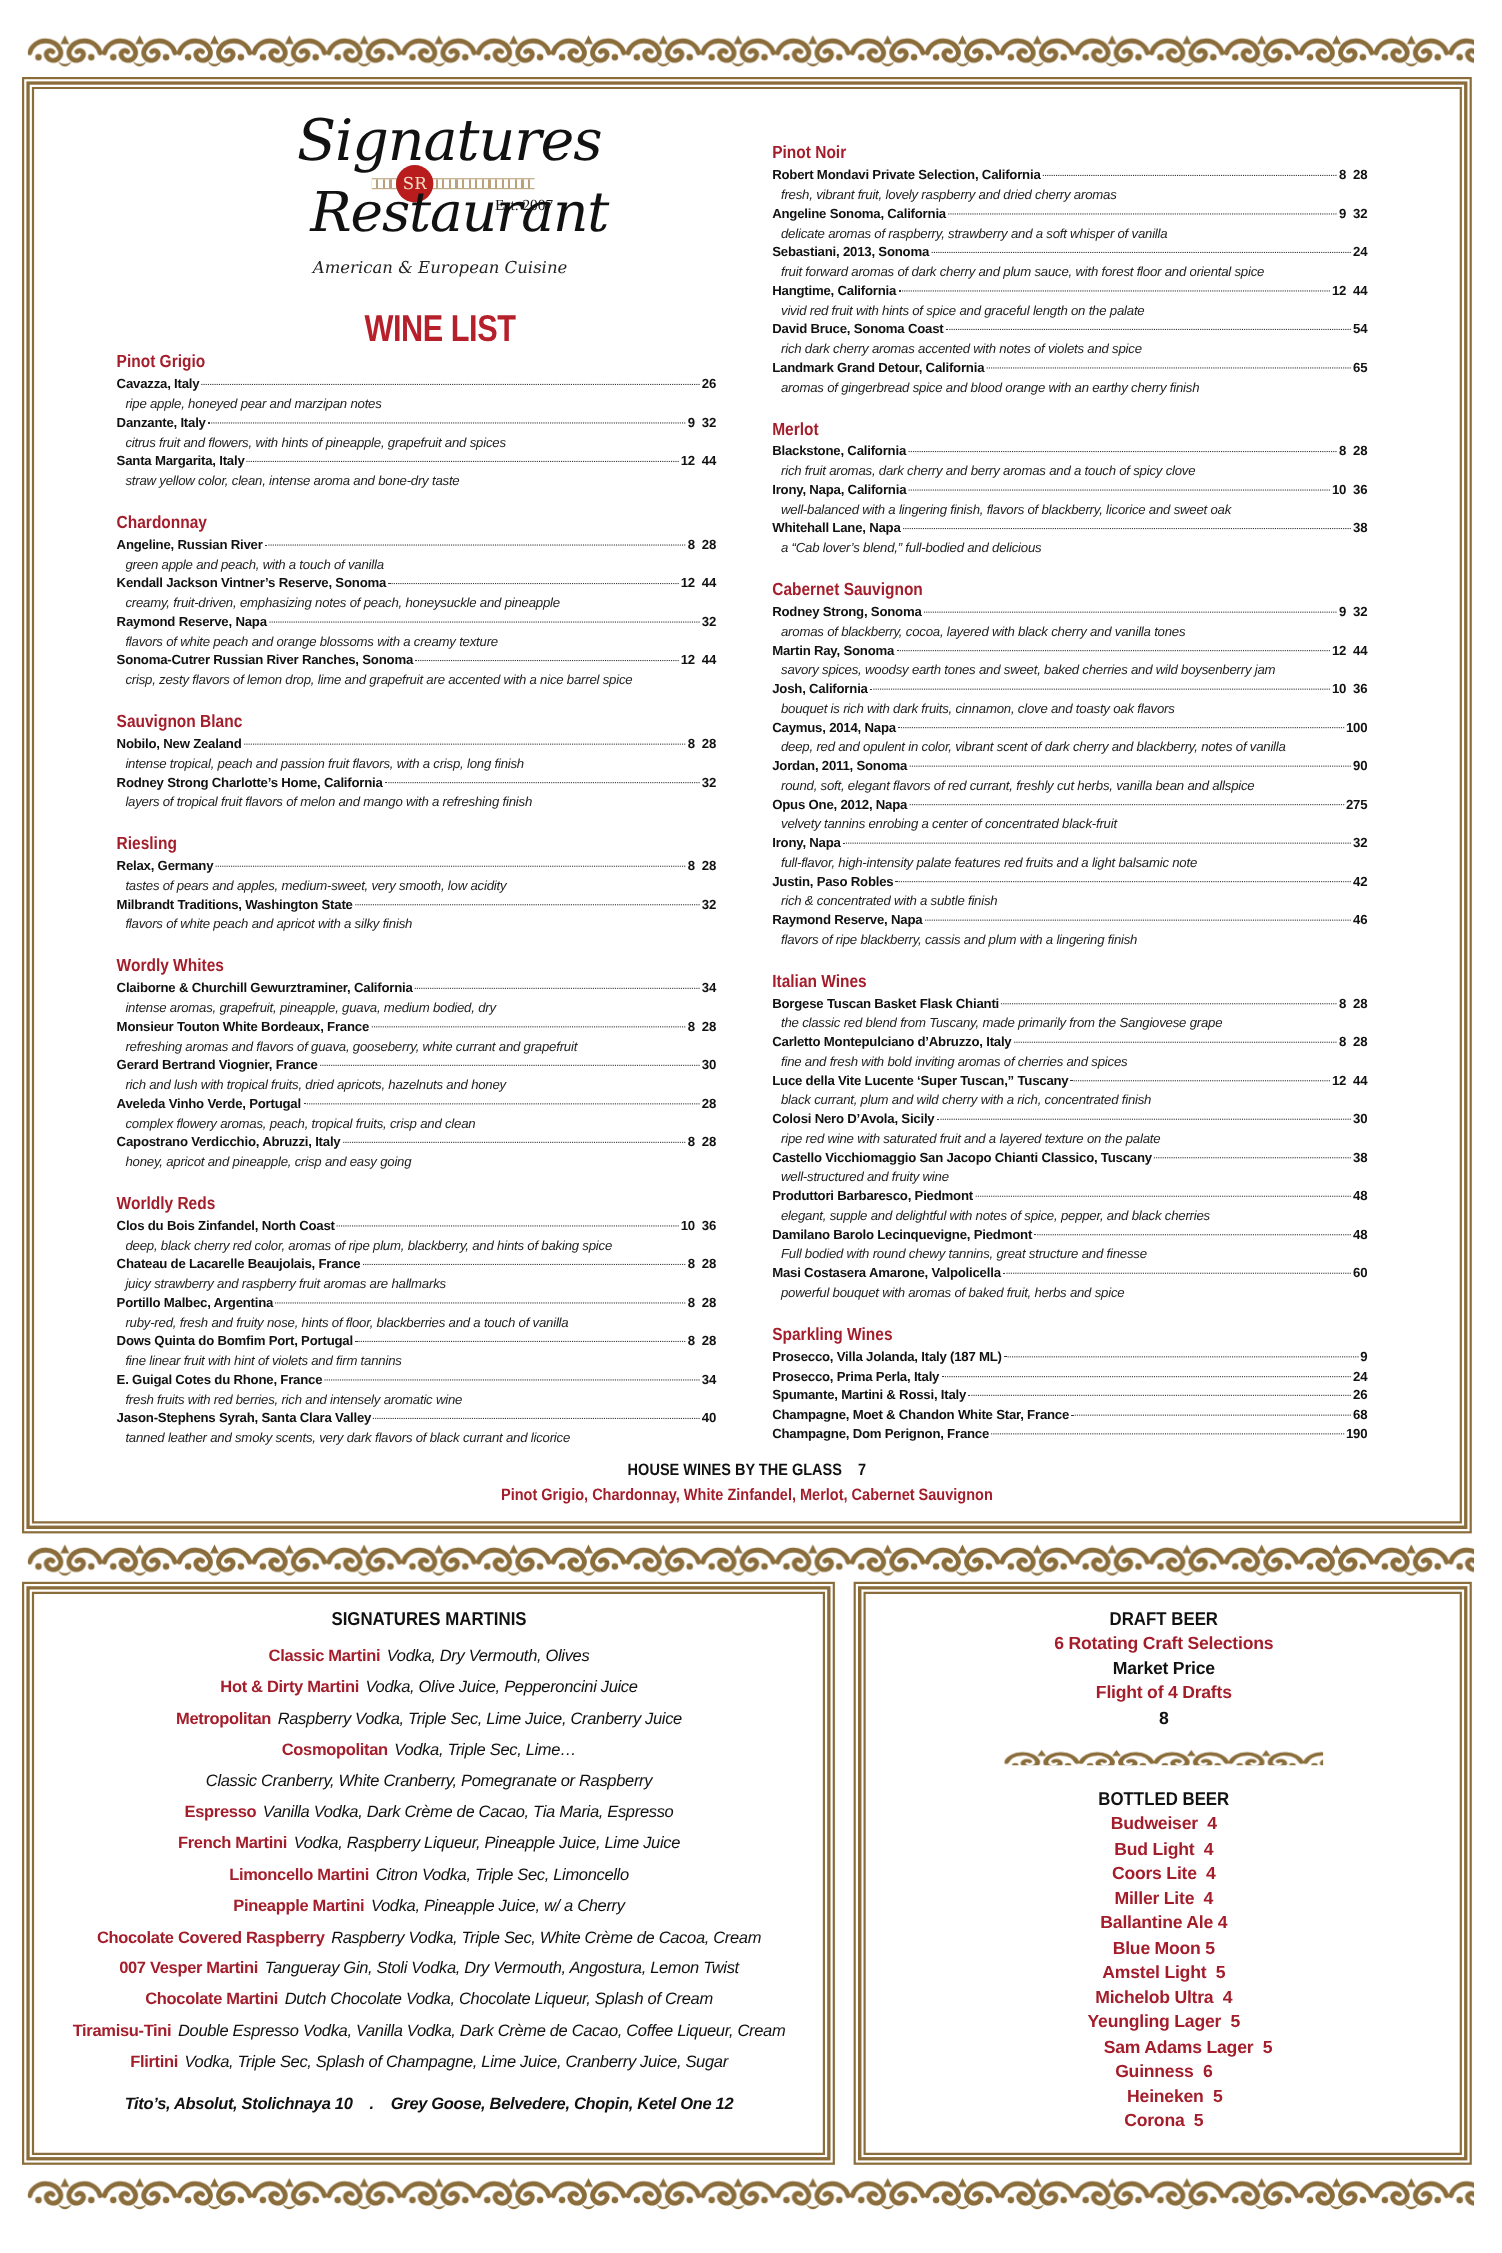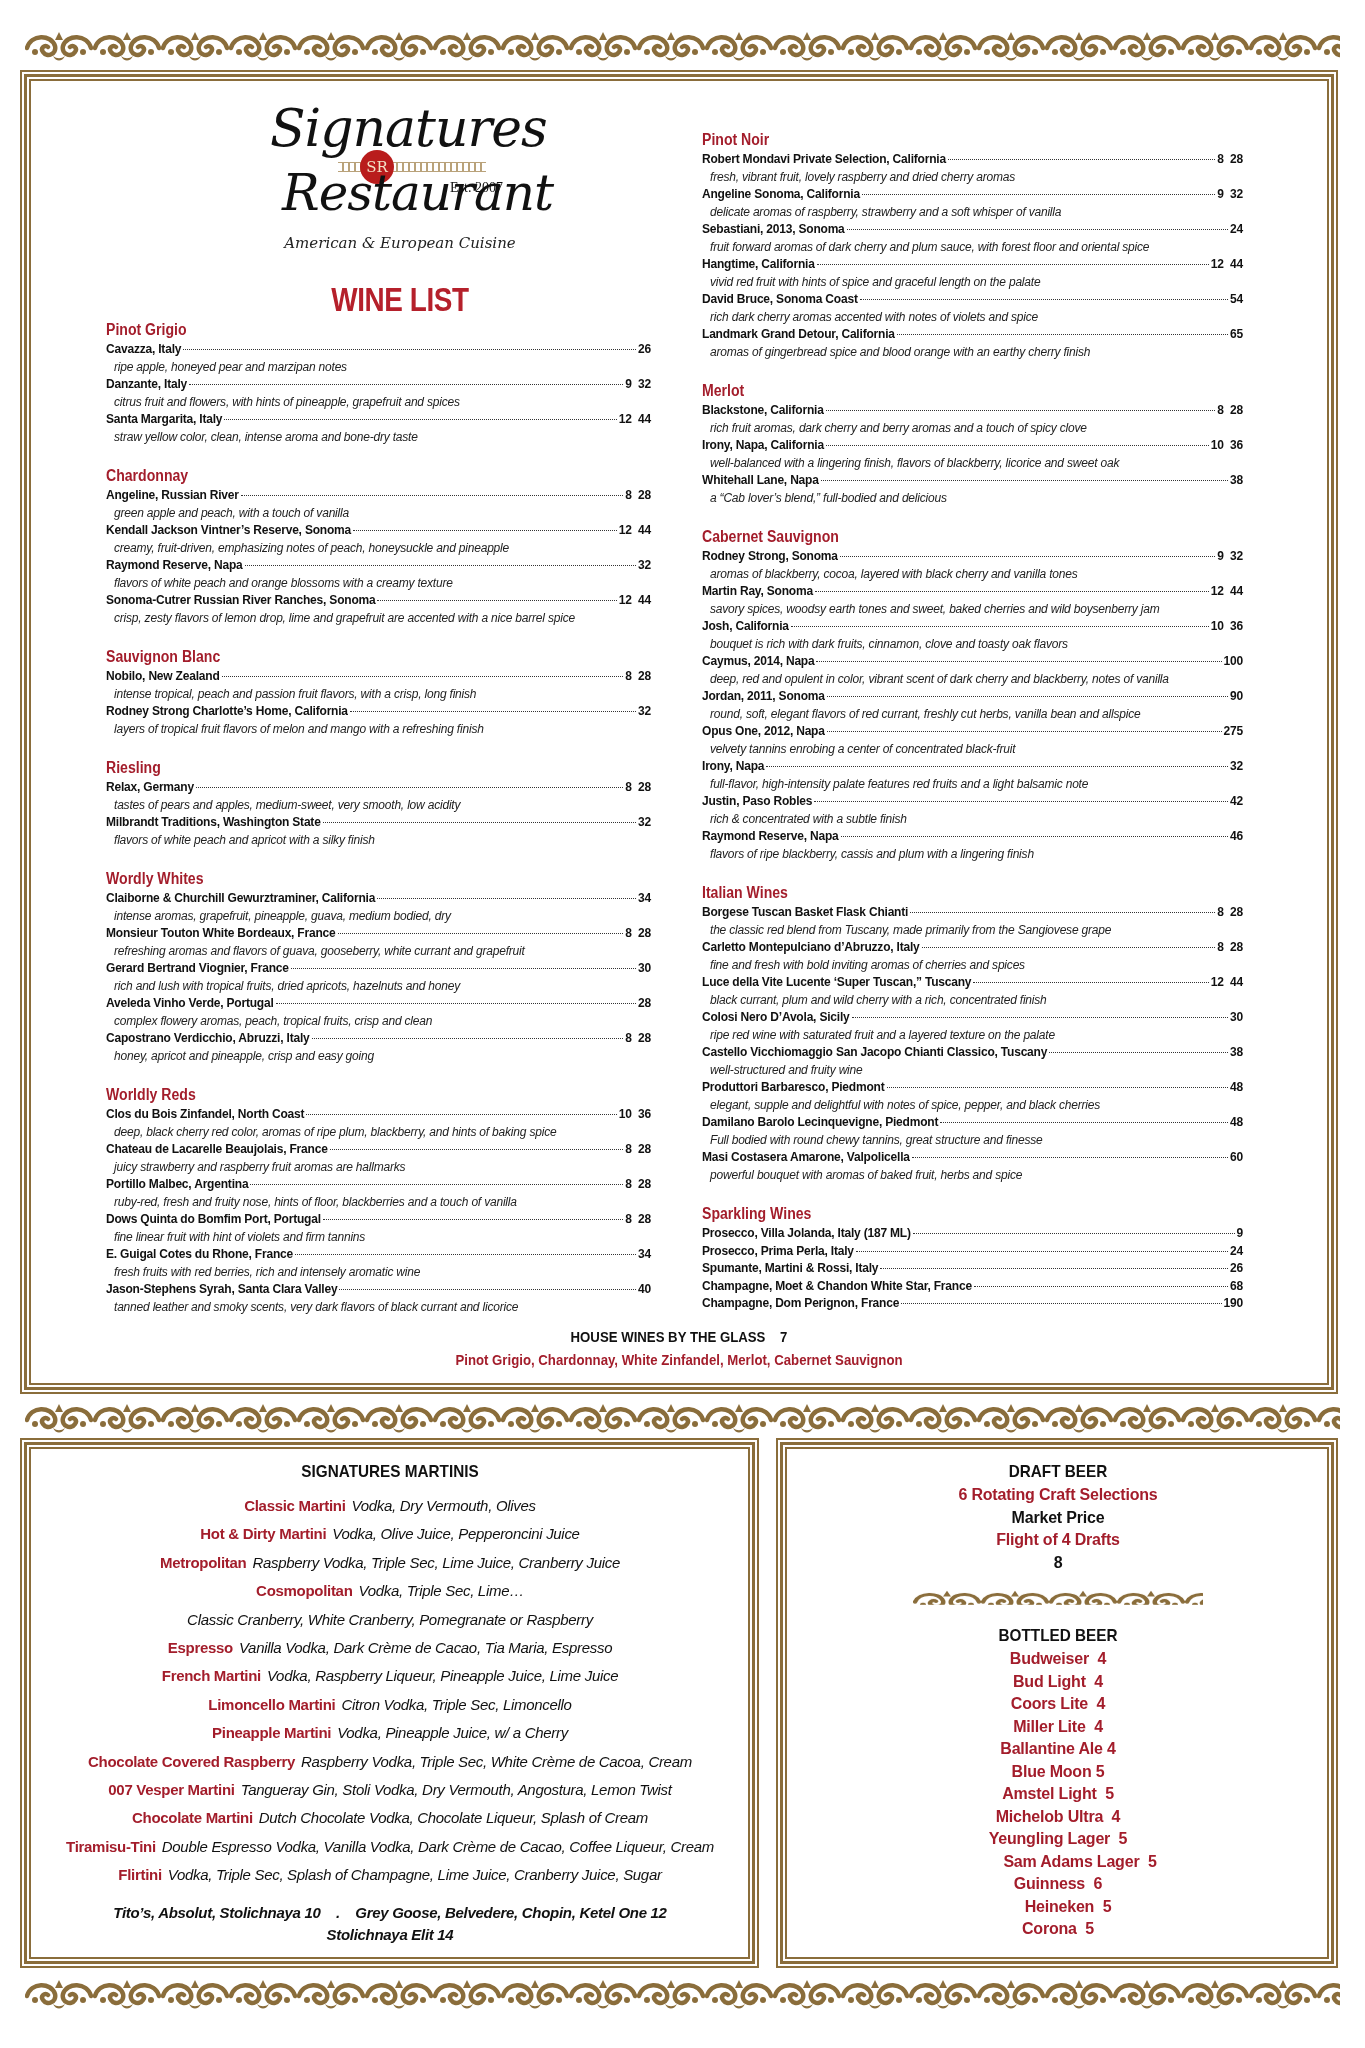--- a/index.html
+++ b/index.html
@@ -504,21 +504,20 @@
       <div class="martini"><span class="mname">Limoncello Martini</span><span class="ming">Citron Vodka, Triple Sec, Limoncello</span></div>
       <div class="martini"><span class="mname">Pineapple Martini</span><span class="ming">Vodka, Pineapple Juice, w/ a Cherry</span></div>
       <div class="martini"><span class="mname">Chocolate Covered Raspberry</span><span class="ming">Raspberry Vodka, Triple Sec, White Crème de Cacoa, Cream</span></div>
       <div class="martini"><span class="mname">007 Vesper Martini</span><span class="ming">Tangueray Gin, Stoli Vodka, Dry Vermouth, Angostura, Lemon Twist</span></div>
       <div class="martini"><span class="mname">Chocolate Martini</span><span class="ming">Dutch Chocolate Vodka, Chocolate Liqueur, Splash of Cream</span></div>
       <div class="martini"><span class="mname">Tiramisu-Tini</span><span class="ming">Double Espresso Vodka, Vanilla Vodka, Dark Crème de Cacao, Coffee Liqueur, Cream</span></div>
       <div class="martini"><span class="mname">Flirtini</span><span class="ming">Vodka, Triple Sec, Splash of Champagne, Lime Juice, Cranberry Juice, Sugar</span></div>
     </div>
   <div class="vodka-note">
     <div style="white-space:pre;">Tito’s, Absolut, Stolichnaya 10    .    Grey Goose, Belvedere, Chopin, Ketel One 12</div>
-    <div>Stolichnaya Elit 14</div>
   </div>
 </div>
 
 <div class="box-content" style="left:786px; top:1462px; width:544px;">
   <div class="box-title" style="margin-bottom:2px;">DRAFT BEER</div>
   <div class="beer-line red">6 Rotating Craft Selections</div>
   <div class="beer-line">Market Price</div>
   <div class="beer-line red">Flight of 4 Drafts</div>
   <div class="beer-line">8</div>
   <div class="mini-orn">

